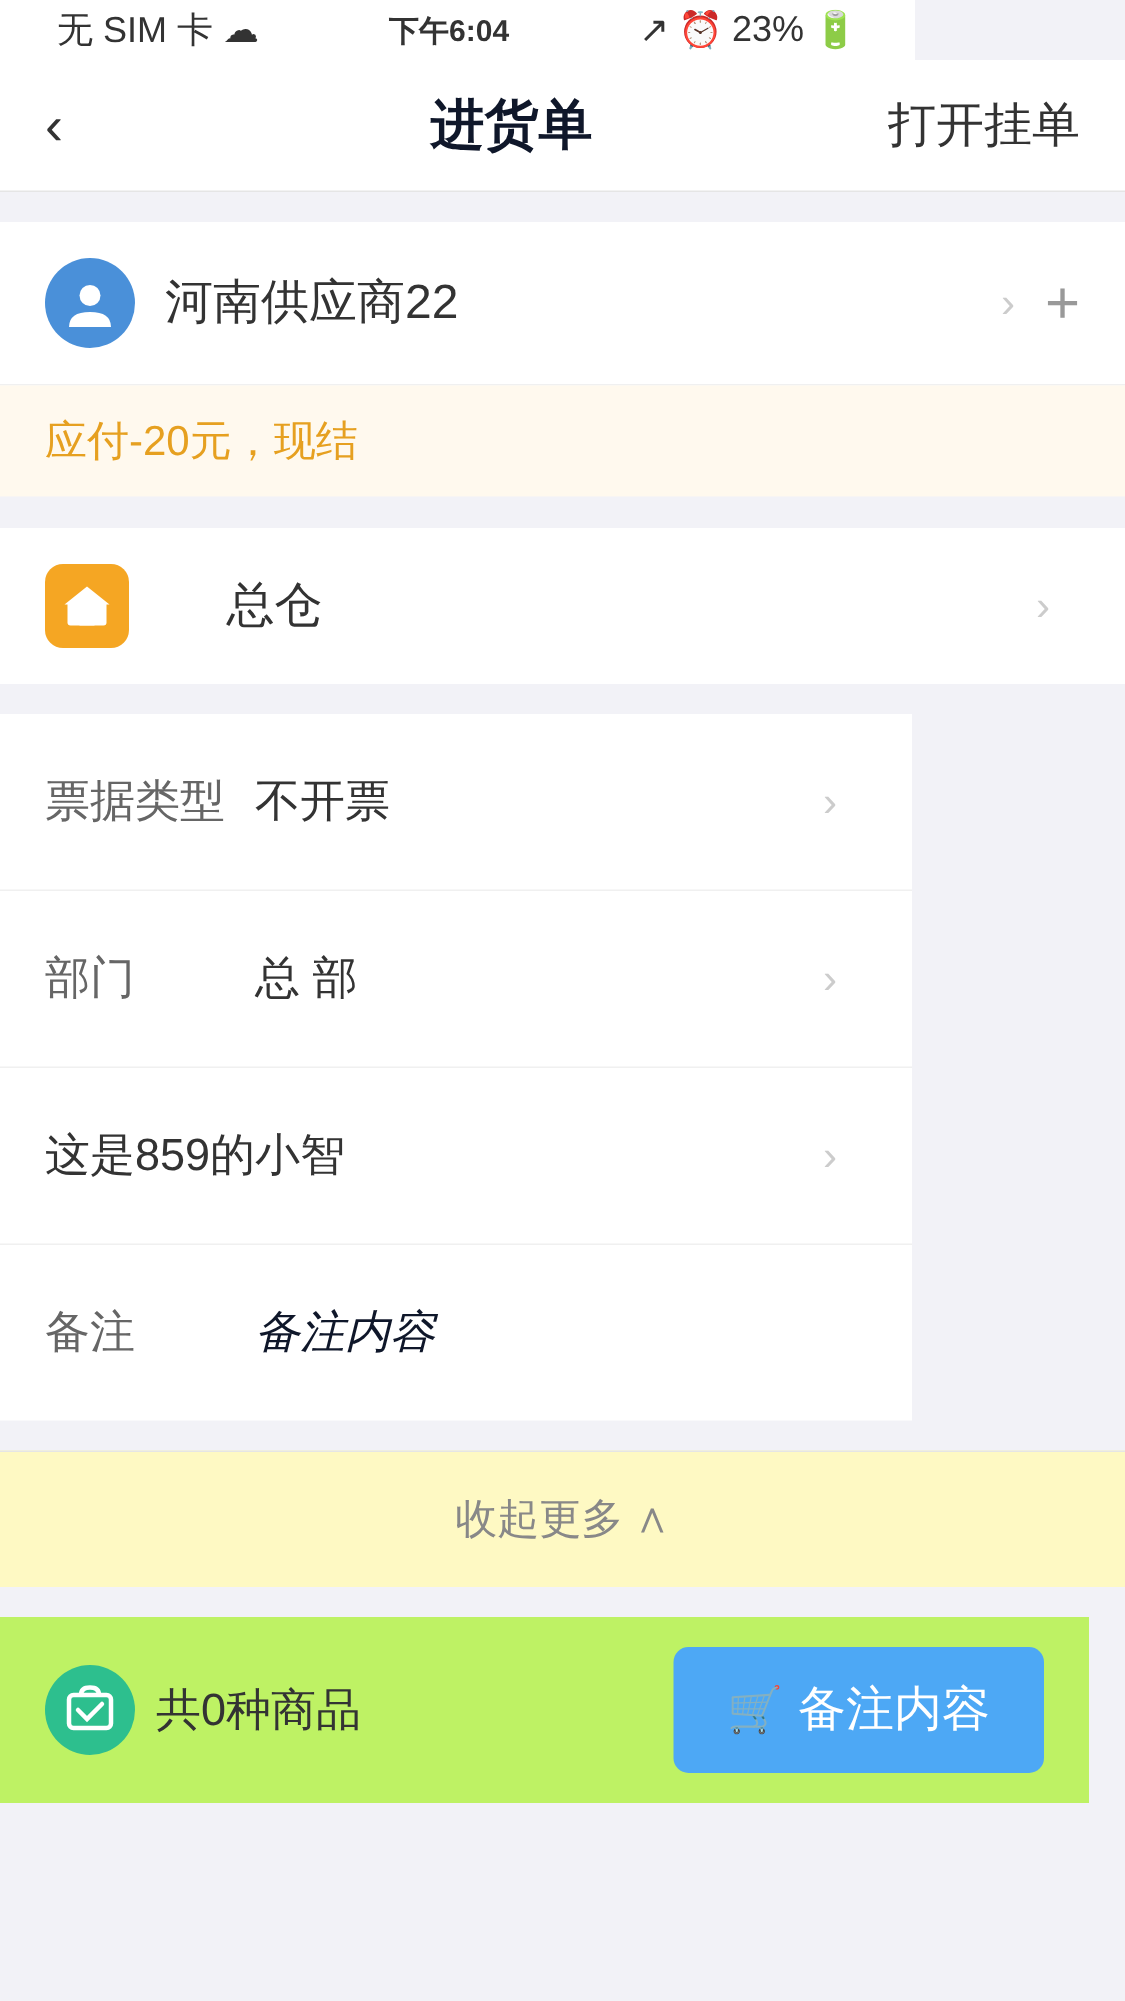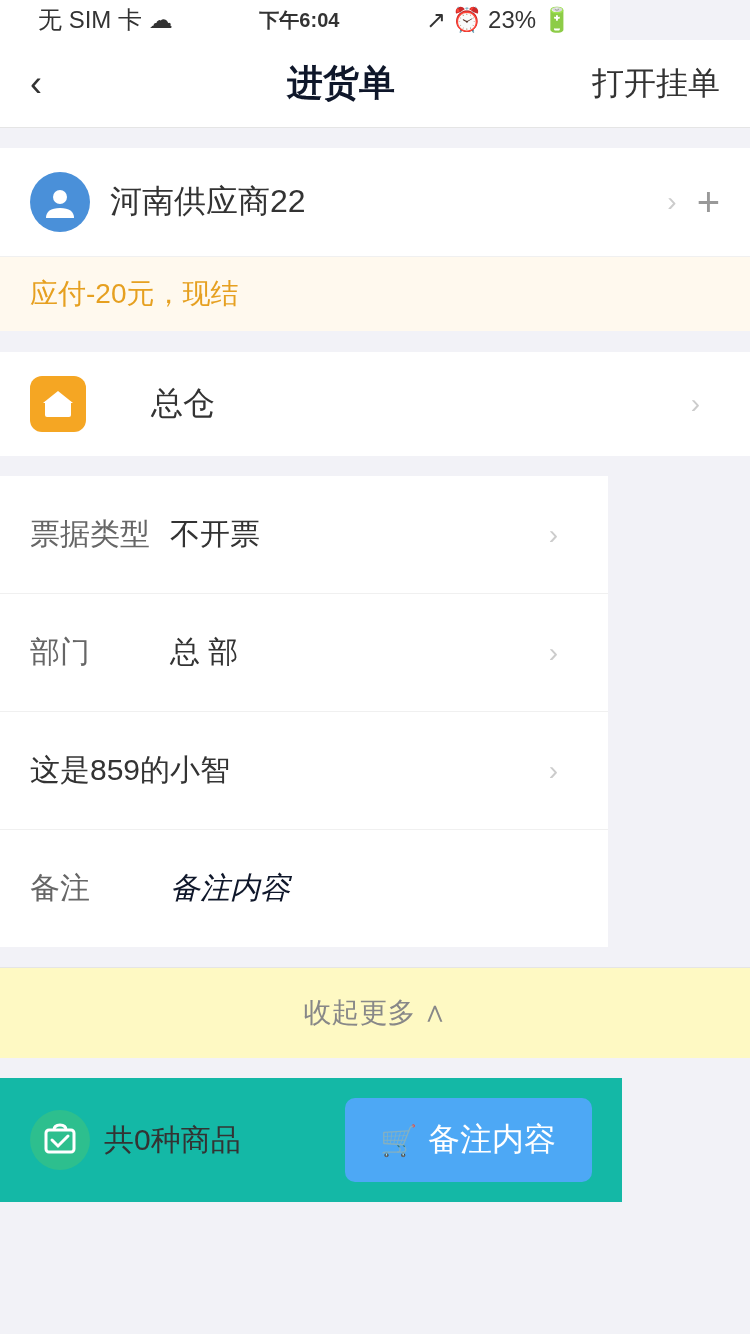--- a/index.html
+++ b/index.html
@@ -176,22 +176,22 @@
       text-align: center;
       font-size: 28px;
       color: #888;
       cursor: pointer;
       border-top: 1px solid #e5e5e5;
       margin-top: 20px;
     }
 
     
     .bottom-bar {
-      width: 622px;
-      background: #14b8a6;
+      width: 726px;
+      background: #bef264;
       padding: 20px 30px;
       display: flex;
       align-items: center;
       justify-content: space-between;
       margin-top: 20px;
     }
     .product-count {
       display: flex;
       align-items: center;
       gap: 14px;

